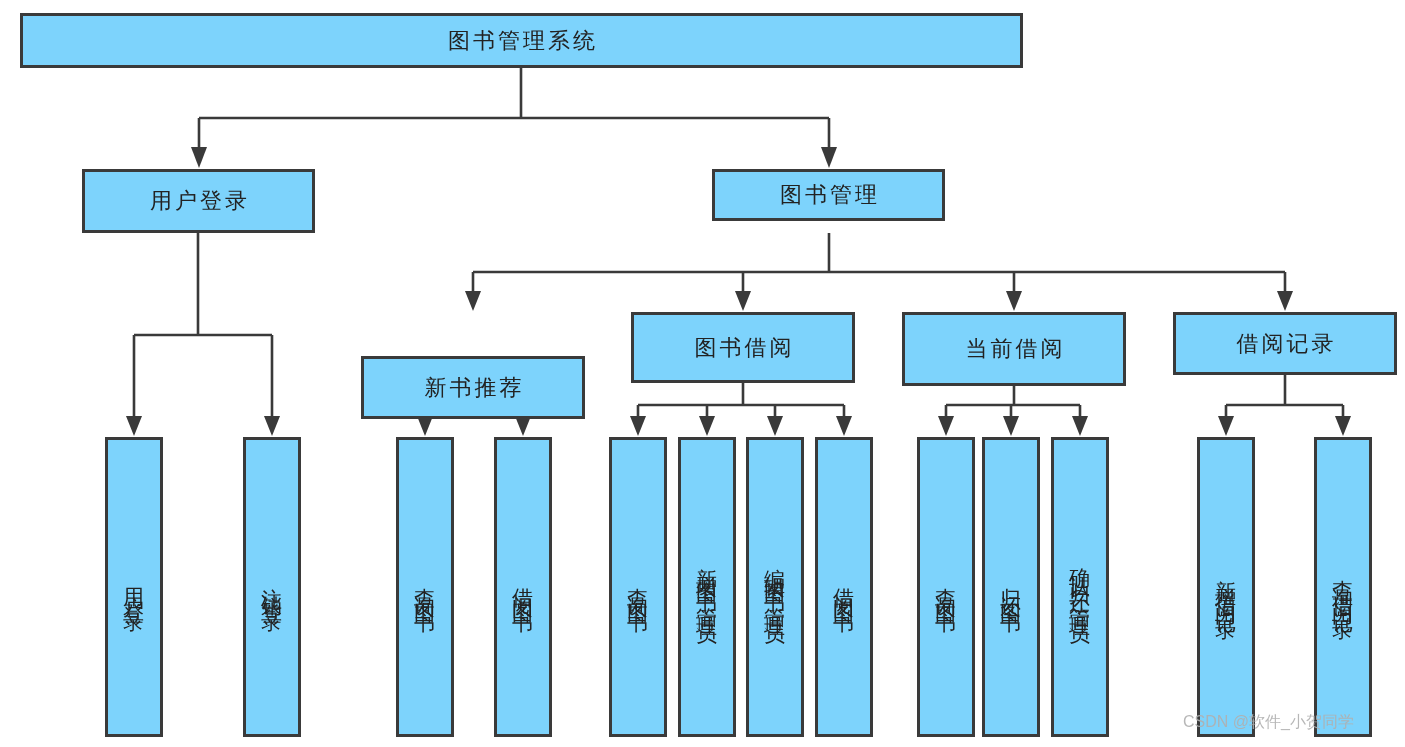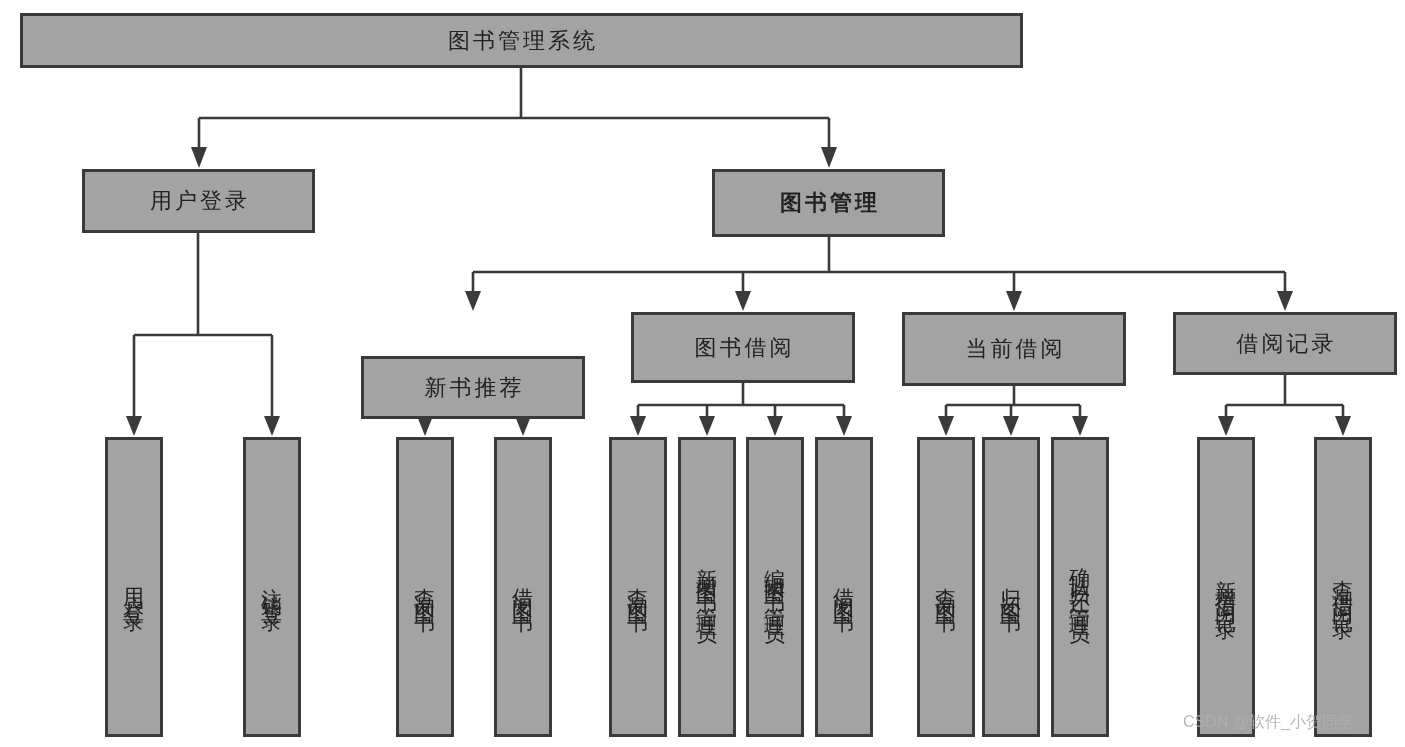--- a/index.html
+++ b/index.html
@@ -18,21 +18,21 @@
     position: absolute;
     left: 0; top: 0;
     width: 1405px; height: 747px;
     z-index: 1;
   }
   .ln { stroke: var(--line, #3a3a3a); stroke-width: 2.6; fill: none; }
   .ah { fill: var(--line, #3a3a3a); stroke: none; }
   .node {
     position: absolute;
     box-sizing: border-box;
-    background: #a3a3a3;
+    background: #7dd3fc;
     border: 3px solid var(--box_border, #3a3a3a);
     color: var(--text, #222);
     display: flex;
     align-items: center;
     justify-content: center;
     z-index: 2;
   }
   .h-node {
     font-size: 22px;
     letter-spacing: 3px;
@@ -108,21 +108,21 @@
     <g>
       <path class="ln" d="M1285 375 V405 M1226 405 H1343 M1226 405 V418 M1343 405 V418"></path>
       <polygon class="ah" points="1218,416 1234,416 1226,436"></polygon>
       <polygon class="ah" points="1335,416 1351,416 1343,436"></polygon>
     </g>
   </svg>
 
   <div class="node h-node" style="left:20px; top:13px; width:1003px; height:55px;">图书管理系统</div>
 
   <div class="node h-node" style="left:82px; top:169px; width:233px; height:64px;">用户登录</div>
-  <div class="node h-node" style="left:712px; top:169px; width:233px; height:68px;font-weight:bold;">图书管理</div>
+  <div class="node h-node" style="left:712px; top:169px; width:233px; height:52px;">图书管理</div>
 
   <div class="node h-node" style="left:361px; top:312px; width:224px; height:63px;margin-top:44px;">新书推荐</div>
   <div class="node h-node" style="left:631px; top:312px; width:224px; height:71px;">图书借阅</div>
   <div class="node h-node" style="left:902px; top:312px; width:224px; height:74px;">当前借阅</div>
   <div class="node h-node" style="left:1173px; top:312px; width:224px; height:63px;">借阅记录</div>
 
   <div class="node v-node" style="left:105px; top:437px; width:58px; height:300px;">用户登录</div>
   <div class="node v-node" style="left:243px; top:437px; width:58px; height:300px;">注销登录</div>
 
   <div class="node v-node" style="left:396px; top:437px; width:58px; height:300px;">查询图书</div>

